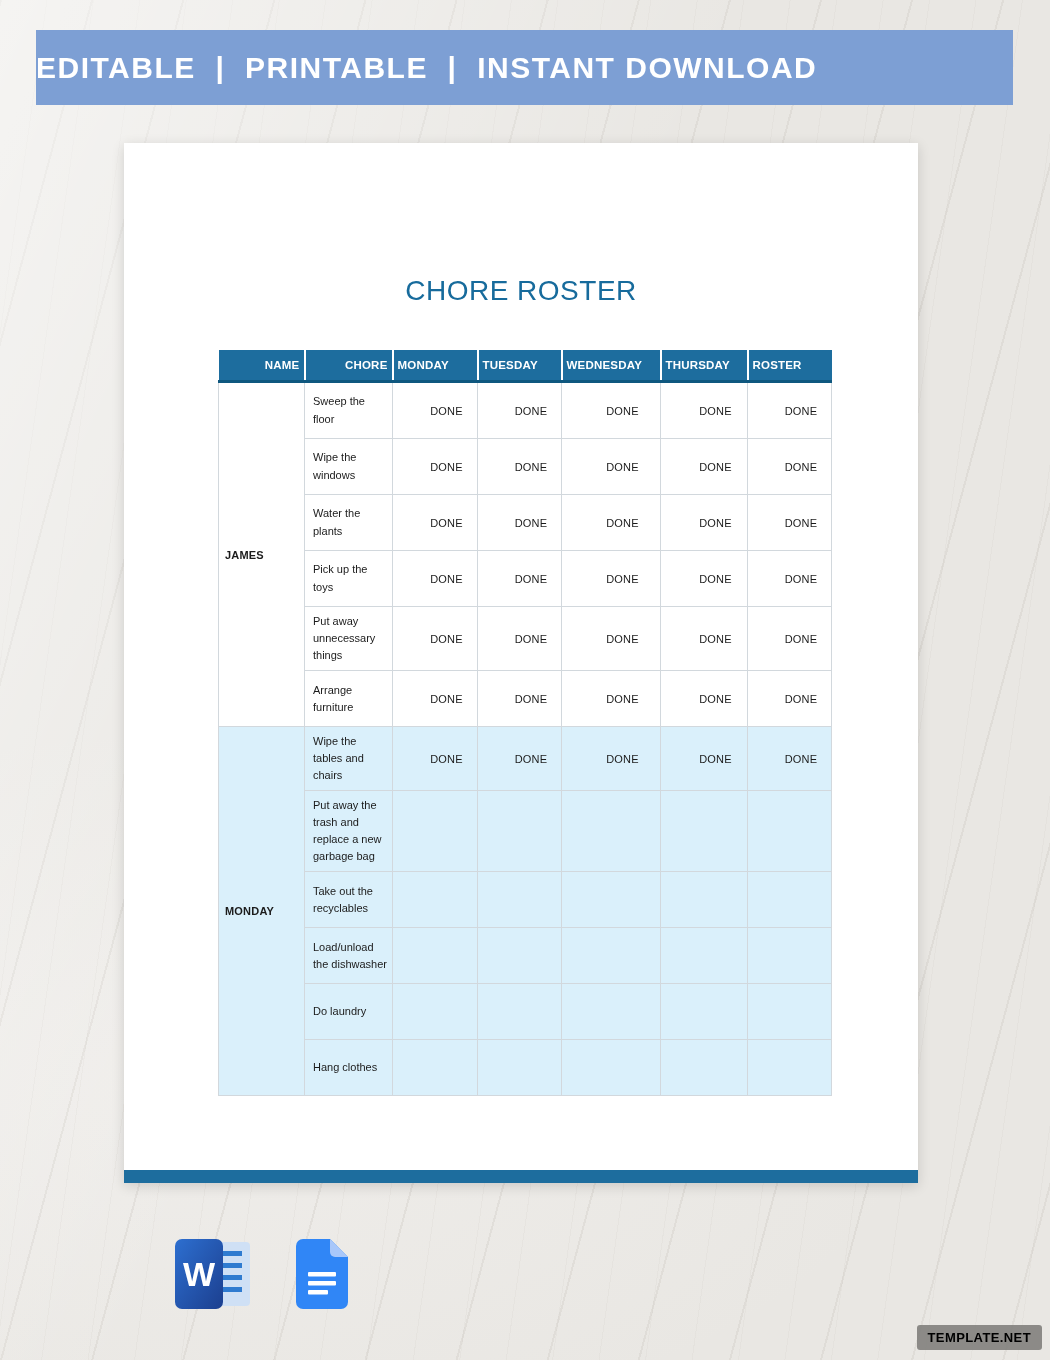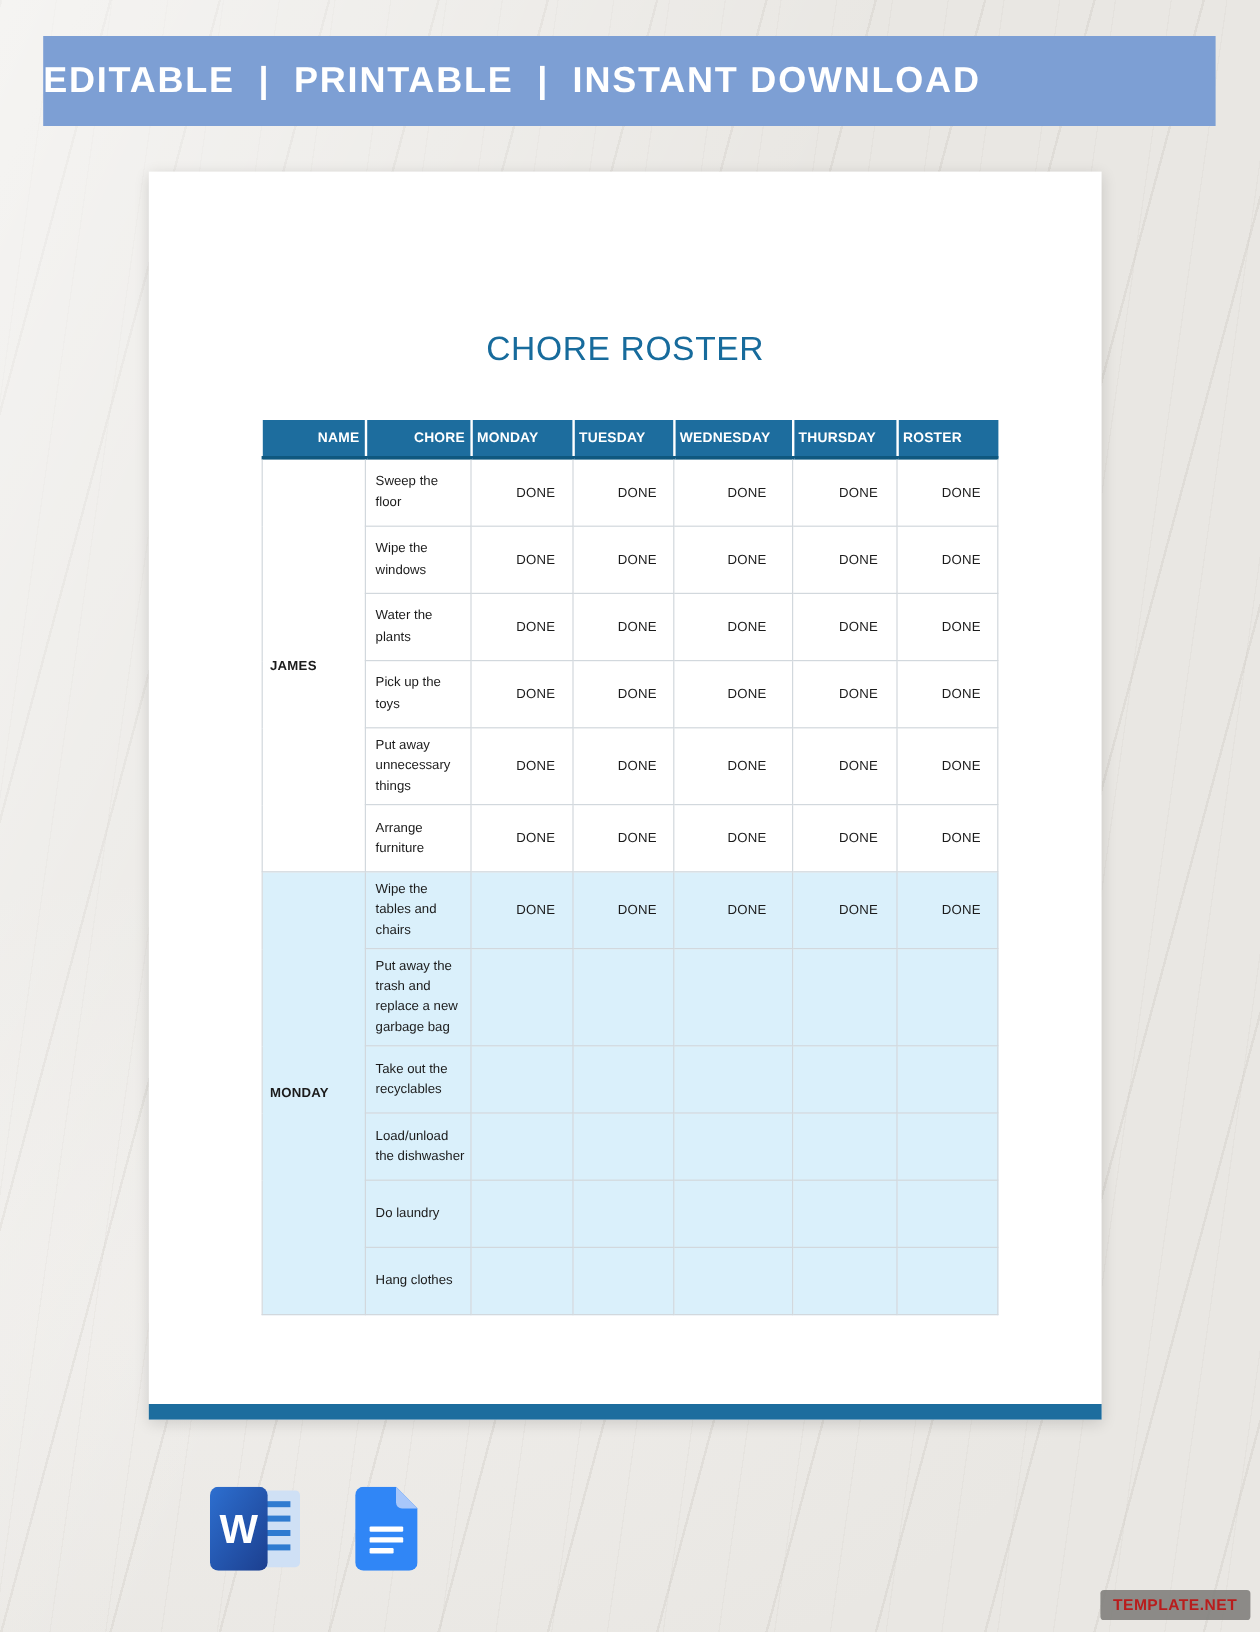--- a/index.html
+++ b/index.html
@@ -52,21 +52,21 @@
   td.name-cell { font-weight:bold; font-size:11.5px; padding-left:6px; letter-spacing:0.2px; }
   td.chore-cell { padding:6px 5px 6px 8px; line-height:1.55; }
   td.day-cell { text-align:center; height:53px; letter-spacing:0.2px;padding-left:24px; }
   tr.group-stacey td { background:#daf0fb; }
 
   .word-icon { position:absolute; left:175px; top:1239px; }
   .docs-icon { position:absolute; left:296px; top:1239px; }
 
   .watermark {
     position:absolute; right:8px; top:1325px;
-    background:rgba(126,125,122,0.88); color:#b91c1c;
+    background:rgba(126,125,122,0.88); color:#000000;
     font-weight:bold; font-size:13px; letter-spacing:0.4px;
     padding:5px 11px; border-radius:3px;
   }
 </style>
 </head>
 <body>
 
 <div class="banner">
   <span class="banner-text">EDITABLE  |  PRINTABLE  |  INSTANT DOWNLOAD</span>
 </div>

